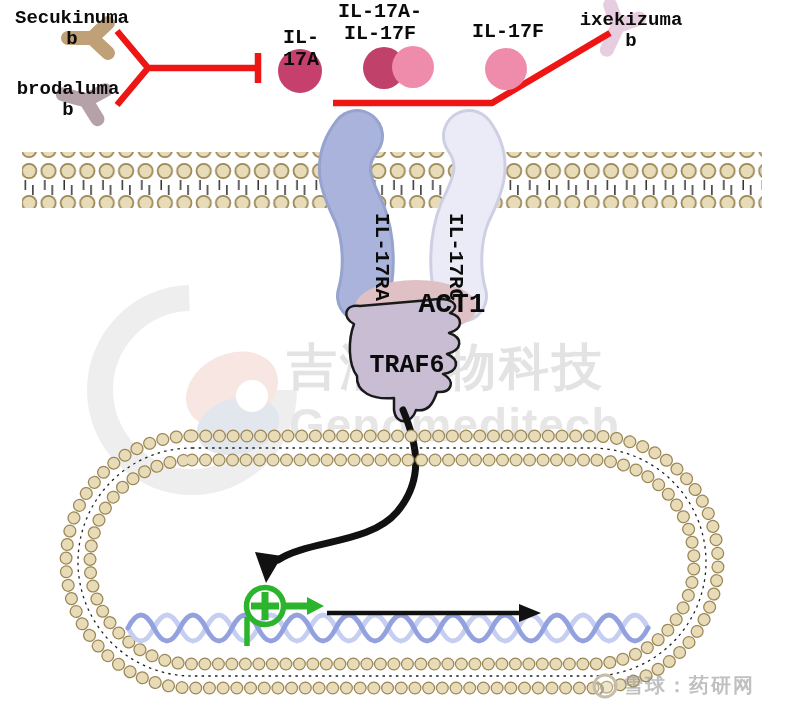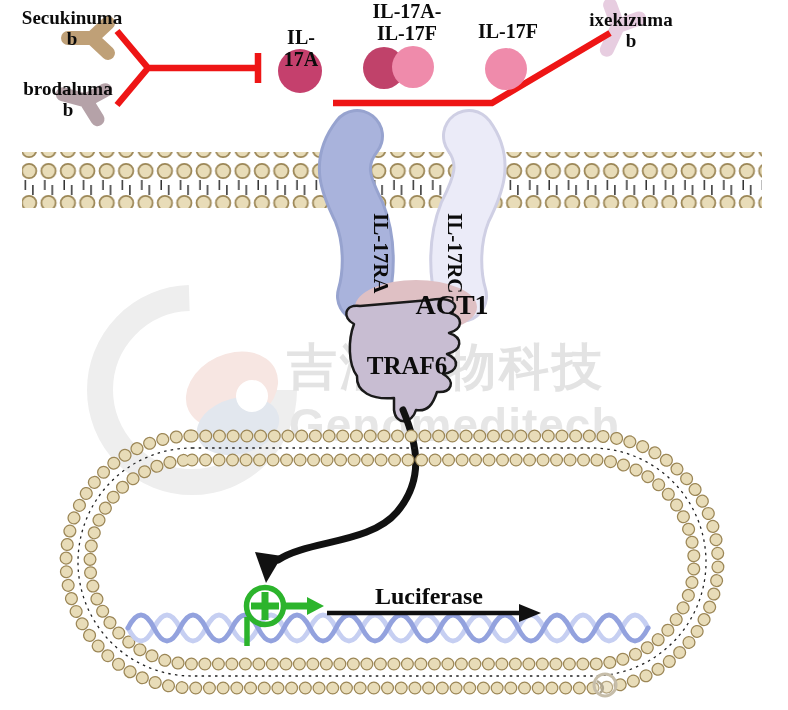--- a/index.html
+++ b/index.html
@@ -1,21 +1,21 @@
 <!DOCTYPE html>
 <html><head>
 <meta charset="utf-8">
 <style>
   html,body{margin:0;padding:0;background:#fff;}
   .canvas{position:relative;width:788px;height:710px;background:#ffffff;overflow:hidden;
           font-family:"Liberation Serif", serif;}
   .layer{position:absolute;left:0;top:0;width:788px;height:710px;}
   .wm-layer{z-index:1;}
   .svg-layer{z-index:2;}
-  .lbl-layer{z-index:3;pointer-events:none;}
+  .lbl-layer{z-index:3;pointer-events:none;font-family:Liberation Mono, monospace;}
   .cwm-layer{z-index:4;}
   .lbl{position:absolute;transform:translateX(-50%);text-align:center;white-space:pre-line;
        font-weight:bold;color:#0b0b0b;line-height:1.08;}
   .lbl-sm{font-size:19px;}
   .lbl-md{font-size:20px;}
   .vlbl{position:absolute;transform-origin:top left;transform:rotate(90deg);
         white-space:nowrap;font-weight:bold;font-size:21px;color:#0b0b0b;}
   .wm-cn{position:absolute;left:287px;top:334px;font-size:50px;font-weight:bold;
          letter-spacing:3px;color:#e3e3e3;font-family:sans-serif;}
   .wm-en{position:absolute;left:289px;top:398px;font-size:46px;font-weight:bold;
@@ -127,32 +127,32 @@
 
   <div class="layer lbl-layer">
     <div class="lbl lbl-sm" style="left:72px;top:8px;">Secukinuma
 b</div>
     <div class="lbl lbl-sm" style="left:68px;top:79px;">brodaluma
 b</div>
     <div class="lbl lbl-sm" style="left:631px;top:10px;">ixekizuma
 b</div>
     <div class="lbl lbl-md" style="left:301px;top:20px;margin-top:7px;">IL-
 17A</div>
-    <div class="lbl lbl-md" style="left:407px;top:1px;">IL-17A-
+    <div class="lbl lbl-md" style="left:380px;top:1px;">IL-17A-
 IL-17F</div>
     <div class="lbl lbl-md" style="left:508px;top:21px;">IL-17F</div>
     <div class="vlbl" style="left:393px;top:213px;">IL-17RA</div>
     <div class="vlbl" style="left:467px;top:213px;">IL-17RC</div>
     <div class="lbl act1-lbl" style="left:416px;top:290px;">ACT1</div>
     <div class="lbl traf6-lbl" style="left:407px;top:352px;">TRAF6</div>
-    <div class="lbl luc-lbl" style="left:429px;top:584px;">Luciferase</div>
   </div>
 
   <div class="layer cwm-layer">
     <div class="corner-wm">
       <svg width="26" height="26">
         <circle cx="13" cy="13" r="11" fill="rgba(255,255,255,0.25)" stroke="#c6bda9" stroke-width="3"></circle>
         <path d="M5,9 Q15,15 8,21" fill="none" stroke="#b0a68e" stroke-width="2.5"></path>
       </svg>
+      <span>雪球：药研网</span>
     </div>
   </div>
 
 </div>
 
 </body></html>

